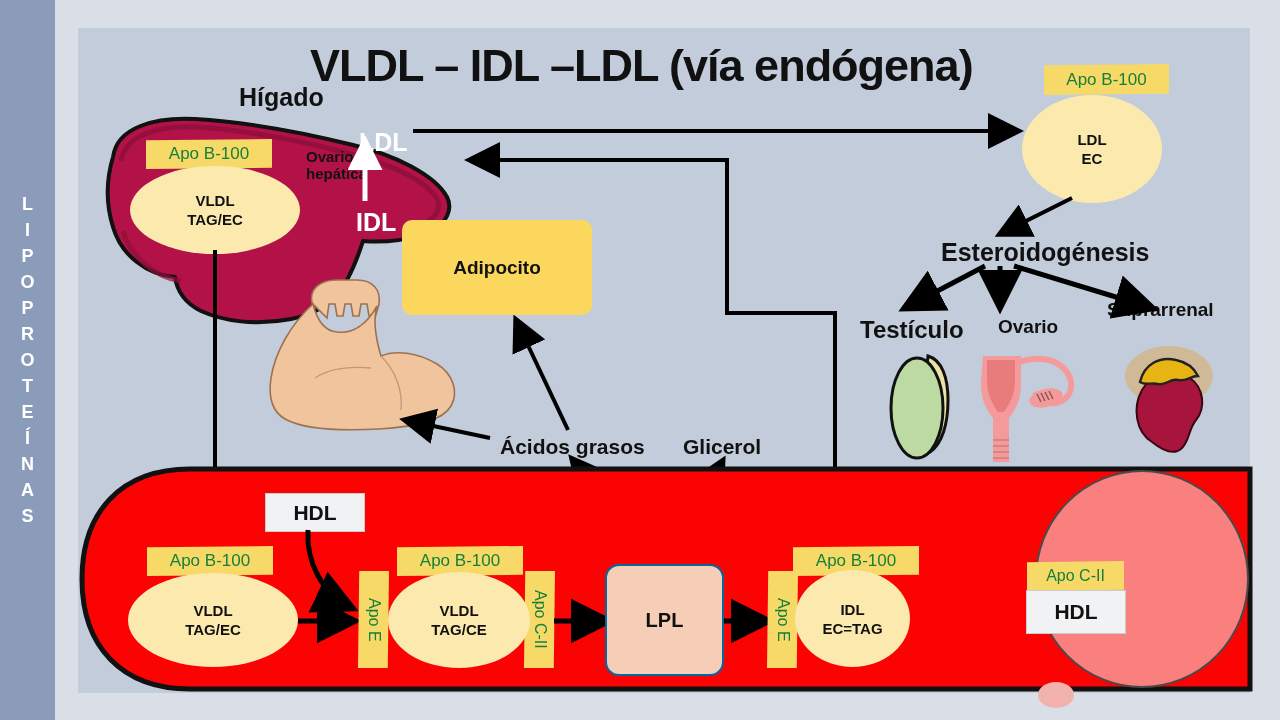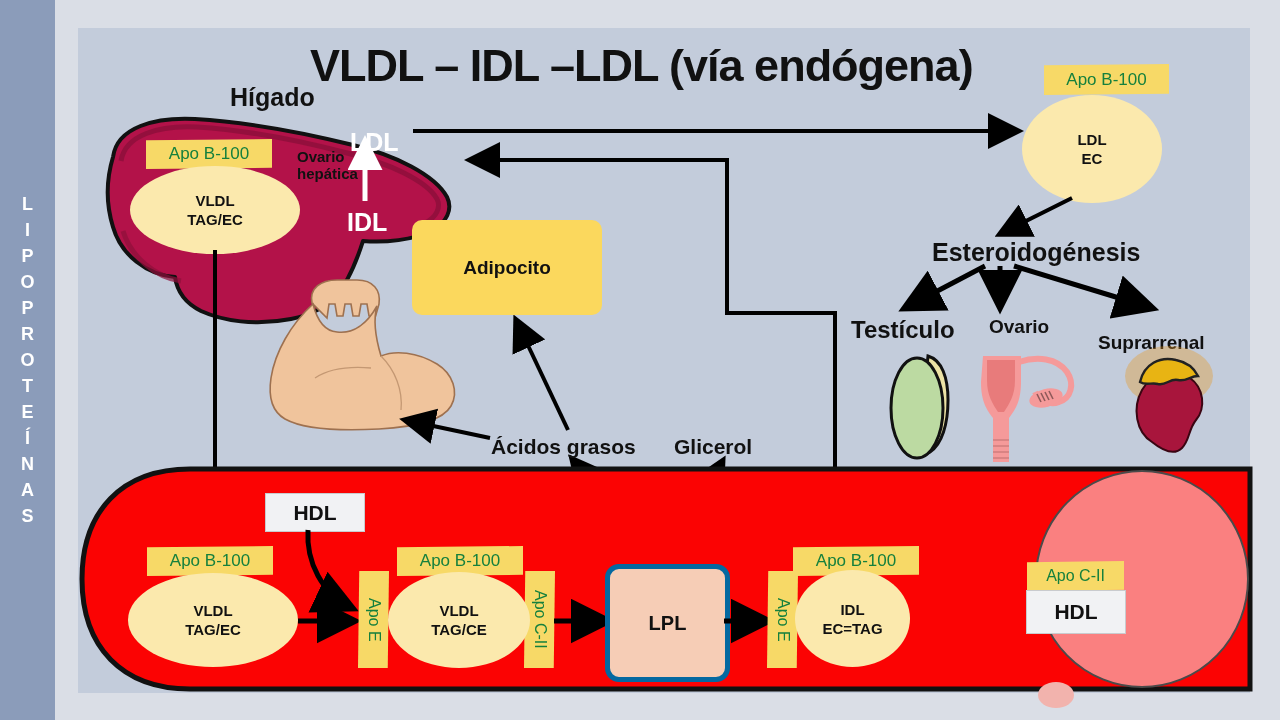--- a/index.html
+++ b/index.html
@@ -22,21 +22,21 @@
     letter-spacing:0;text-align:center;
   }
 
   
   .canvas{
     position:absolute;left:78px;top:28px;width:1172px;height:665px;
     background:#c3ccdb;
   }
 
   
-  .txt{position:absolute;color:#111;font-weight:bold;white-space:nowrap;}
+  .txt{position:absolute;color:#111;font-weight:bold;white-space:nowrap;margin-left:9px;}
   .title{
     position:absolute;left:310px;top:40px;
     font-size:45px;font-weight:bold;color:#111;
     font-family:"Liberation Sans","DejaVu Sans",sans-serif;
     letter-spacing:-1px;white-space:nowrap;
   }
 
   
   .liver{position:absolute;left:95px;top:105px;width:360px;height:230px;}
 
@@ -64,21 +64,21 @@
     position:absolute;background:#fbd85d;border-radius:10px;
     display:flex;align-items:center;justify-content:center;
     font-size:19px;font-weight:bold;color:#111;
   }
   .wbox{
     position:absolute;background:#f1f2f4;border:1px solid #c9cbce;
     display:flex;align-items:center;justify-content:center;
     font-size:21px;font-weight:bold;color:#111;
   }
   .lplbox{
-    position:absolute;background:#f6cdb6;border:5px solid #0369a1;border-radius:14px;
+    position:absolute;background:#f6cdb6;border:2px solid #0369a1;border-radius:14px;
     display:flex;align-items:center;justify-content:center;
     font-size:20px;font-weight:bold;color:#111;
   }
 
   
   .vessel{position:absolute;left:78px;top:465px;width:1172px;height:228px;}
 
   svg{overflow:visible;}
 </style>
 </head>
@@ -134,39 +134,39 @@
 
   <svg style="position:absolute;left:355px;top:145px;width:24px;height:60px;">
     <defs>
       <marker id="wh" markerWidth="7" markerHeight="7" refX="3" refY="3.5" orient="auto">
         <path d="M0,0 L7,3.5 L0,7 z" fill="#ffffff"></path>
       </marker>
     </defs>
     <line x1="10" y1="56" x2="10" y2="10" stroke="#ffffff" stroke-width="5" marker-end="url(#wh)"></line>
   </svg>
 
-  <div class="ybox" style="left:412px;top:220px;width:190px;height:95px;">Adipocito</div>
+  <div class="ybox" style="left:402px;top:220px;width:190px;height:95px;">Adipocito</div>
 
   <svg style="position:absolute;left:255px;top:278px;width:250px;height:160px;" viewBox="0 0 250 160">
     <path d="M57 25 C54 10 66 2 82 2 L102 2 C118 2 126 12 124 26
              L120 40 L114 38 L112 26 L106 26 L104 38 L98 38 L96 26 L90 26
              L88 38 L82 38 L80 26 L74 26 L72 40 Z" fill="#f0c49c" stroke="#9e7150" stroke-width="1.6"></path>
     <path d="M58 26 C36 46 20 74 16 100 C13 120 18 134 30 141
              C48 151 86 153 124 151 C162 149 188 142 196 128
              C204 114 198 96 182 86 C162 74 140 72 126 78
              C120 58 118 42 122 28 C112 46 98 56 82 54 C70 53 62 42 58 26 Z" fill="#f0c49c" stroke="#9e7150" stroke-width="1.6"></path>
     <path d="M60 100 C72 92 92 88 116 90" fill="none" stroke="#c49873" stroke-width="1.3"></path>
     <path d="M126 78 C140 92 148 112 146 132" fill="none" stroke="#c49873" stroke-width="1.3"></path>
   </svg>
 
   <div class="txt" style="left:932px;top:238px;font-size:25px;">Esteroidogénesis</div>
 
   <div class="txt" style="left:851px;top:316px;font-size:24px;">Testículo</div>
   <div class="txt" style="left:989px;top:316px;font-size:19px;">Ovario</div>
-  <div class="txt" style="left:1098px;top:332px;font-size:19px;">Suprarrenal</div>
+  <div class="txt" style="left:1098px;top:299px;font-size:19px;">Suprarrenal</div>
 
   <svg style="position:absolute;left:884px;top:348px;width:78px;height:120px;" viewBox="0 0 78 120">
     <path d="M44 8 C58 12 64 30 64 52 C64 76 58 96 46 104 C40 108 36 100 36 86 Z" fill="#ece2a5" stroke="#111" stroke-width="3"></path>
     <ellipse cx="33" cy="60" rx="26" ry="50" fill="#bcdaa2" stroke="#111" stroke-width="3"></ellipse>
   </svg>
 
   <svg style="position:absolute;left:975px;top:348px;width:110px;height:118px;" viewBox="0 0 110 118">
     <path d="M8 8 L46 8 L46 34 C46 54 40 62 34 70 L34 104 L18 104 L18 70
              C12 62 6 54 6 34 Z" fill="#f59a9a"></path>
     <path d="M12 12 L40 12 L40 32 C40 48 34 56 29 64 L23 64 C18 56 12 48 12 32 Z" fill="#e87b7b"></path>

